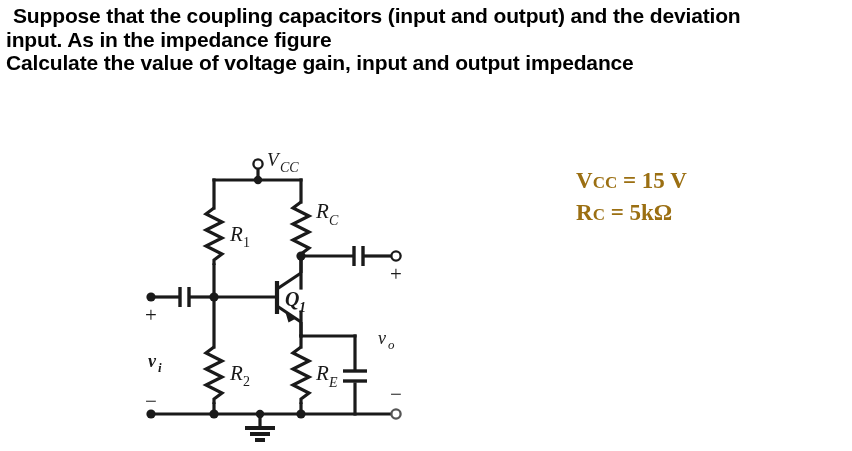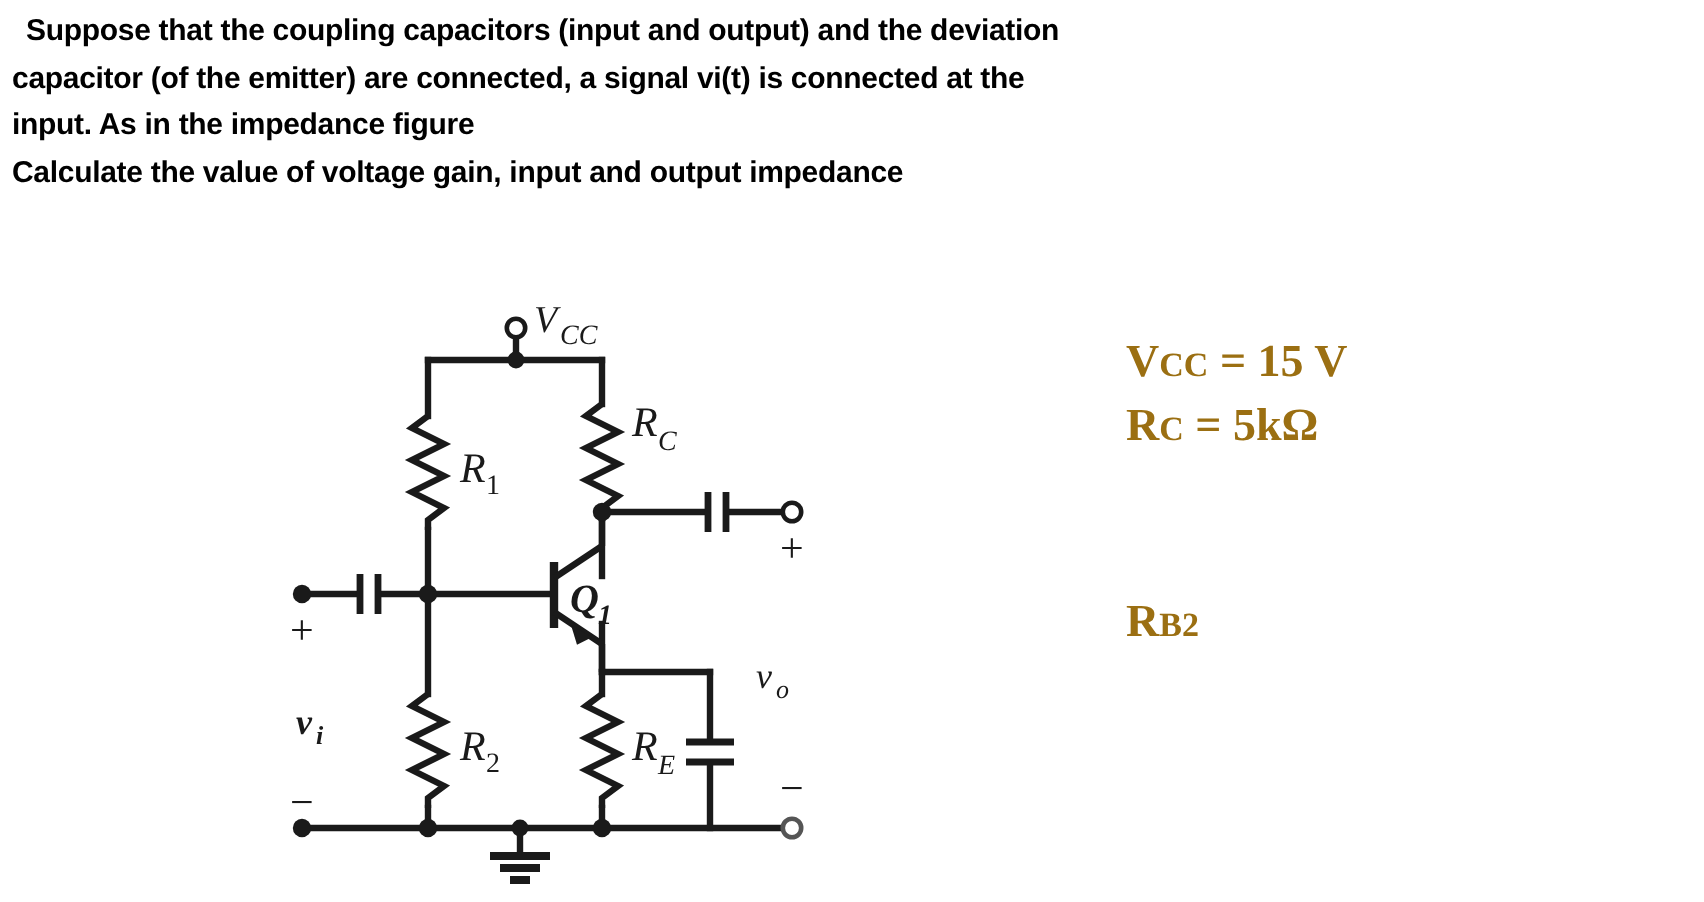--- a/index.html
+++ b/index.html
@@ -20,39 +20,39 @@
     position: absolute;
     left: 0px;
     top: 0px;
     width: 852px;
     padding: 4px 6px 0 6px;
     box-sizing: border-box;
   }
   .stmt-line {
     font-family: "Liberation Sans", sans-serif;
     font-weight: bold;
-    font-size: 15px;
+    font-size: 21px;
     line-height: 23.5px;
     color: #000000;
     letter-spacing: -0.15px;
     white-space: nowrap;
   }
   .stmt-line.indent { text-indent: 7px; }
 
   #circuit-figure {
     position: absolute;
     left: 130px;
     top: 140px;
     width: 300px;
     height: 305px;
   }
 
   #values-panel {
     position: absolute;
-    left: 563px;
+    left: 576px;
     top: 166px;
     width: 270px;
   }
   .val-line {
     font-family: "Liberation Serif", serif;
     font-weight: bold;
     font-size: 23px;
     line-height: 30px;
     color: #9b6f12;
     white-space: nowrap;
@@ -63,21 +63,20 @@
   }
   .val-gap-sm { height: 16px; }
   .val-gap-lg { height: 30px; }
   .val-gap-md { height: 20px; }
 </style>
 </head>
 <body>
 
 <div id="problem-text">
   <div class="stmt-line indent">Suppose that the coupling capacitors (input and output) and the deviation</div>
-  <div class="stmt-line">capacitor (of the emitter) are connected, a signal vi(t) is connected at the</div>
   <div class="stmt-line">input. As in the impedance figure</div>
   <div class="stmt-line">Calculate the value of voltage gain, input and output impedance</div>
 </div>
 
 <div id="circuit-figure">
   <svg width="300" height="305" viewBox="0 0 300 305" xmlns="http://www.w3.org/2000/svg">
     <g stroke="#1a1a1a" stroke-width="3.2" fill="none" stroke-linecap="square">
 
       <line x1="128" y1="28" x2="128" y2="40"></line>
 
@@ -216,16 +215,13 @@
   </div>
 
   <div class="val-gap-md"></div>
 
 
   <div class="val-gap-lg"></div>
 
 
   <div class="val-gap-sm"></div>
 
-  <div class="val-line">
-    <span>R</span><span class="sub">B2</span>
-  </div>
 </div>
 
 </body></html>

